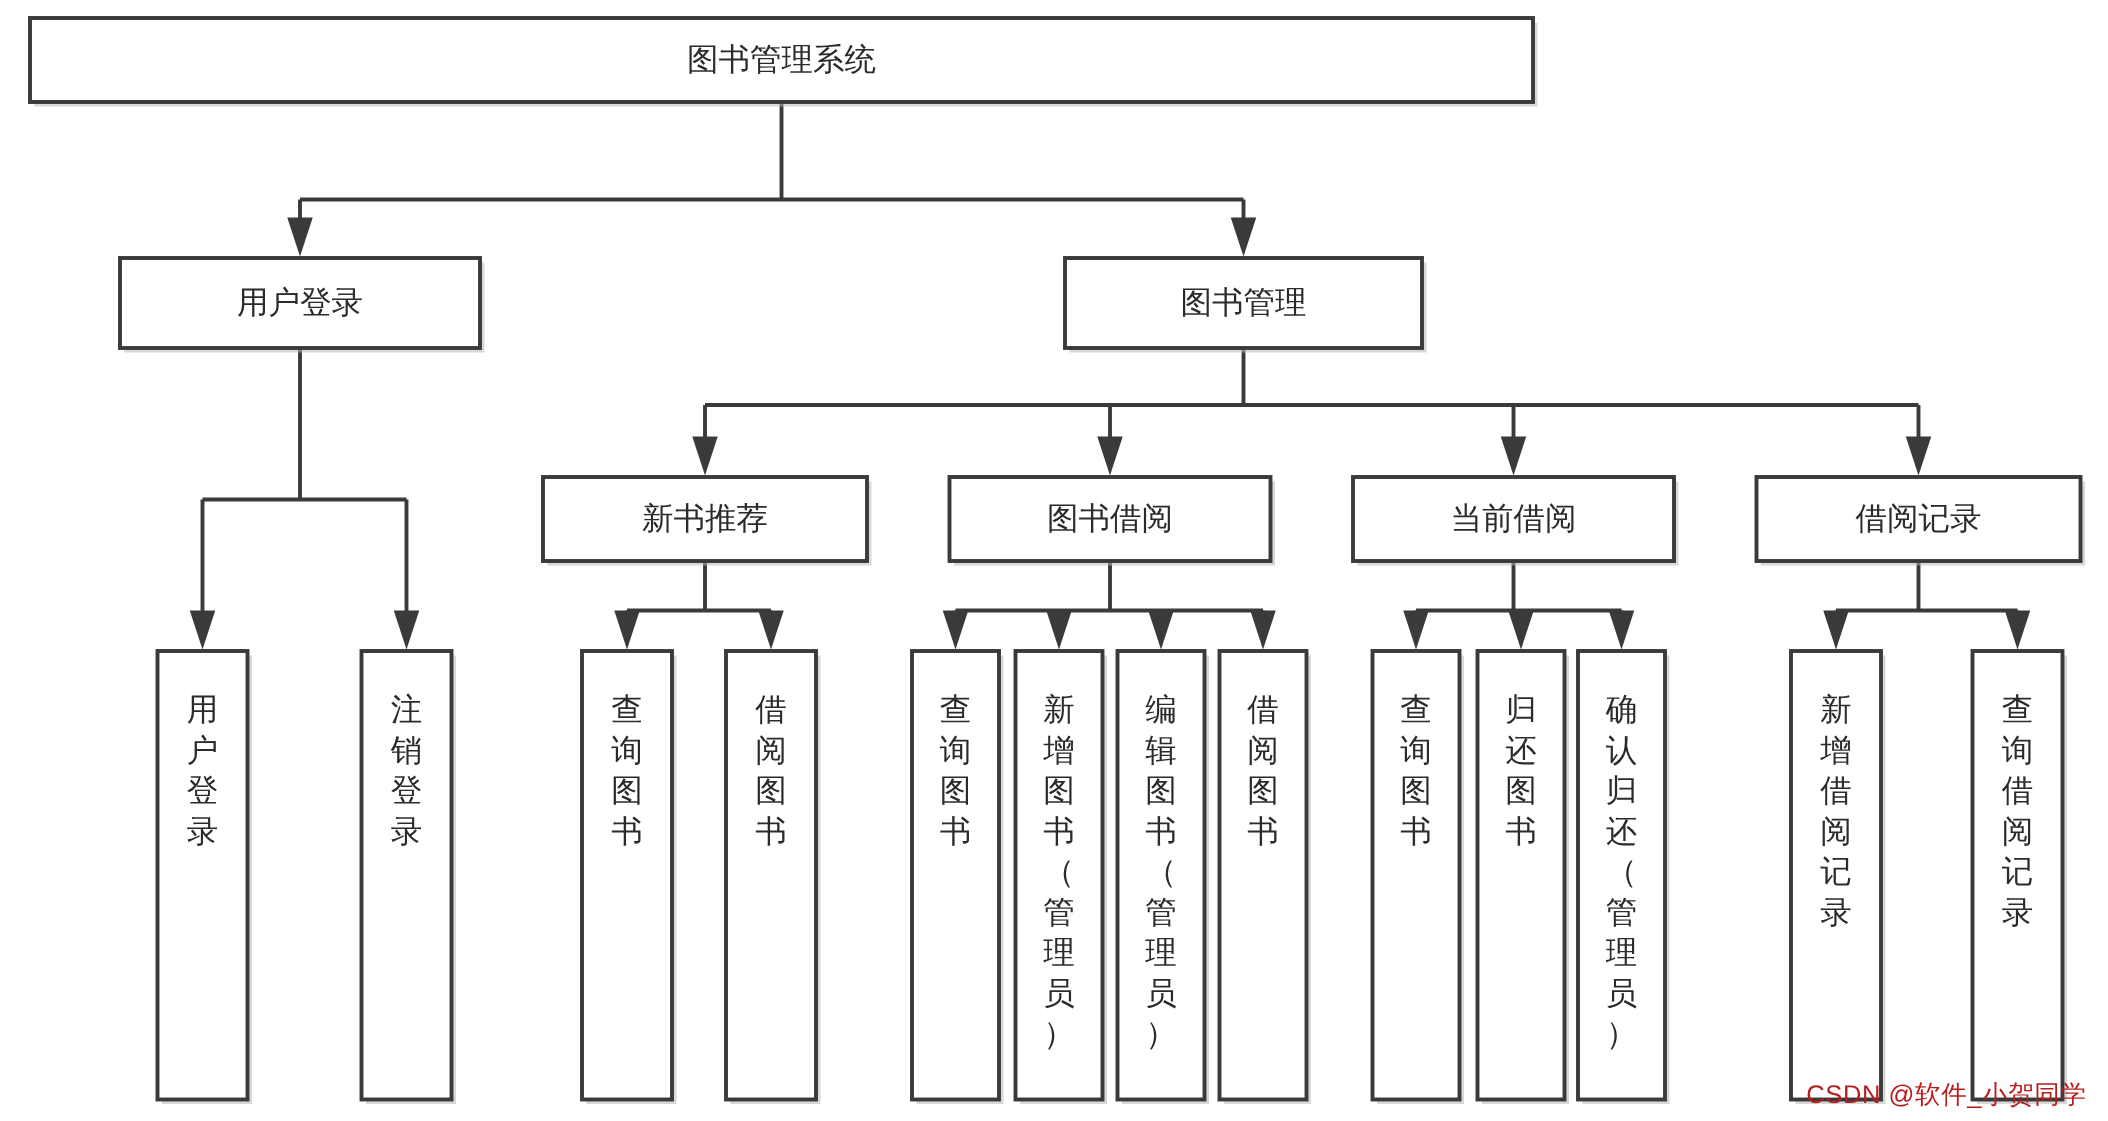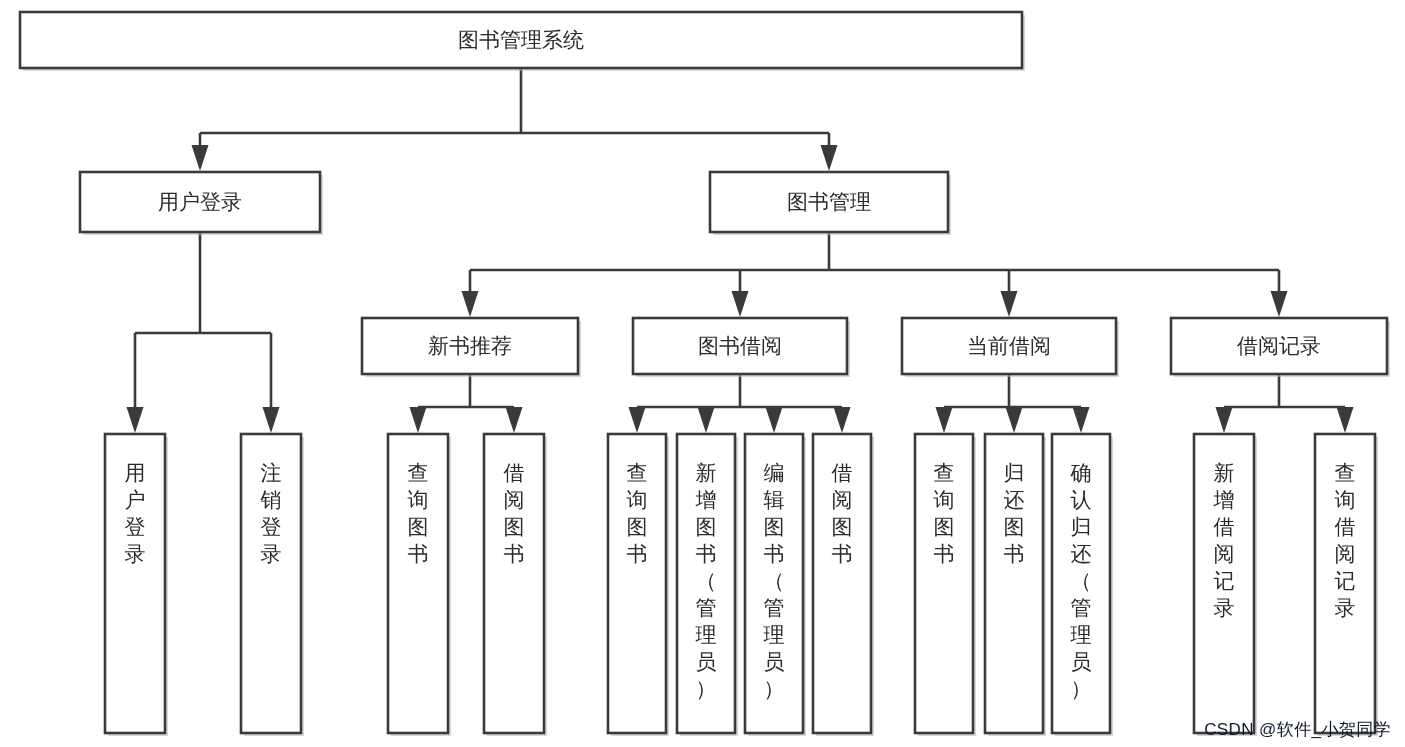--- a/index.html
+++ b/index.html
@@ -56,21 +56,21 @@
     font-family: "Liberation Sans", "DejaVu Sans", sans-serif;
     font-size: 21px;
     text-anchor: middle;
   }
   .watermark {
     position: absolute;
     right: 14px;
     bottom: 6px;
     font-family: "Liberation Sans", "DejaVu Sans", sans-serif;
     font-size: 17px;
-    color: #0f172a;
+    color: #b91c1c;
     white-space: nowrap;
     letter-spacing: 0.4px;
   }
 </style>
 </head>
 <body>
 
 <div id="diagram-root">
   <svg id="flow" viewBox="0 0 1405 747">
     <g id="edges-layer">

